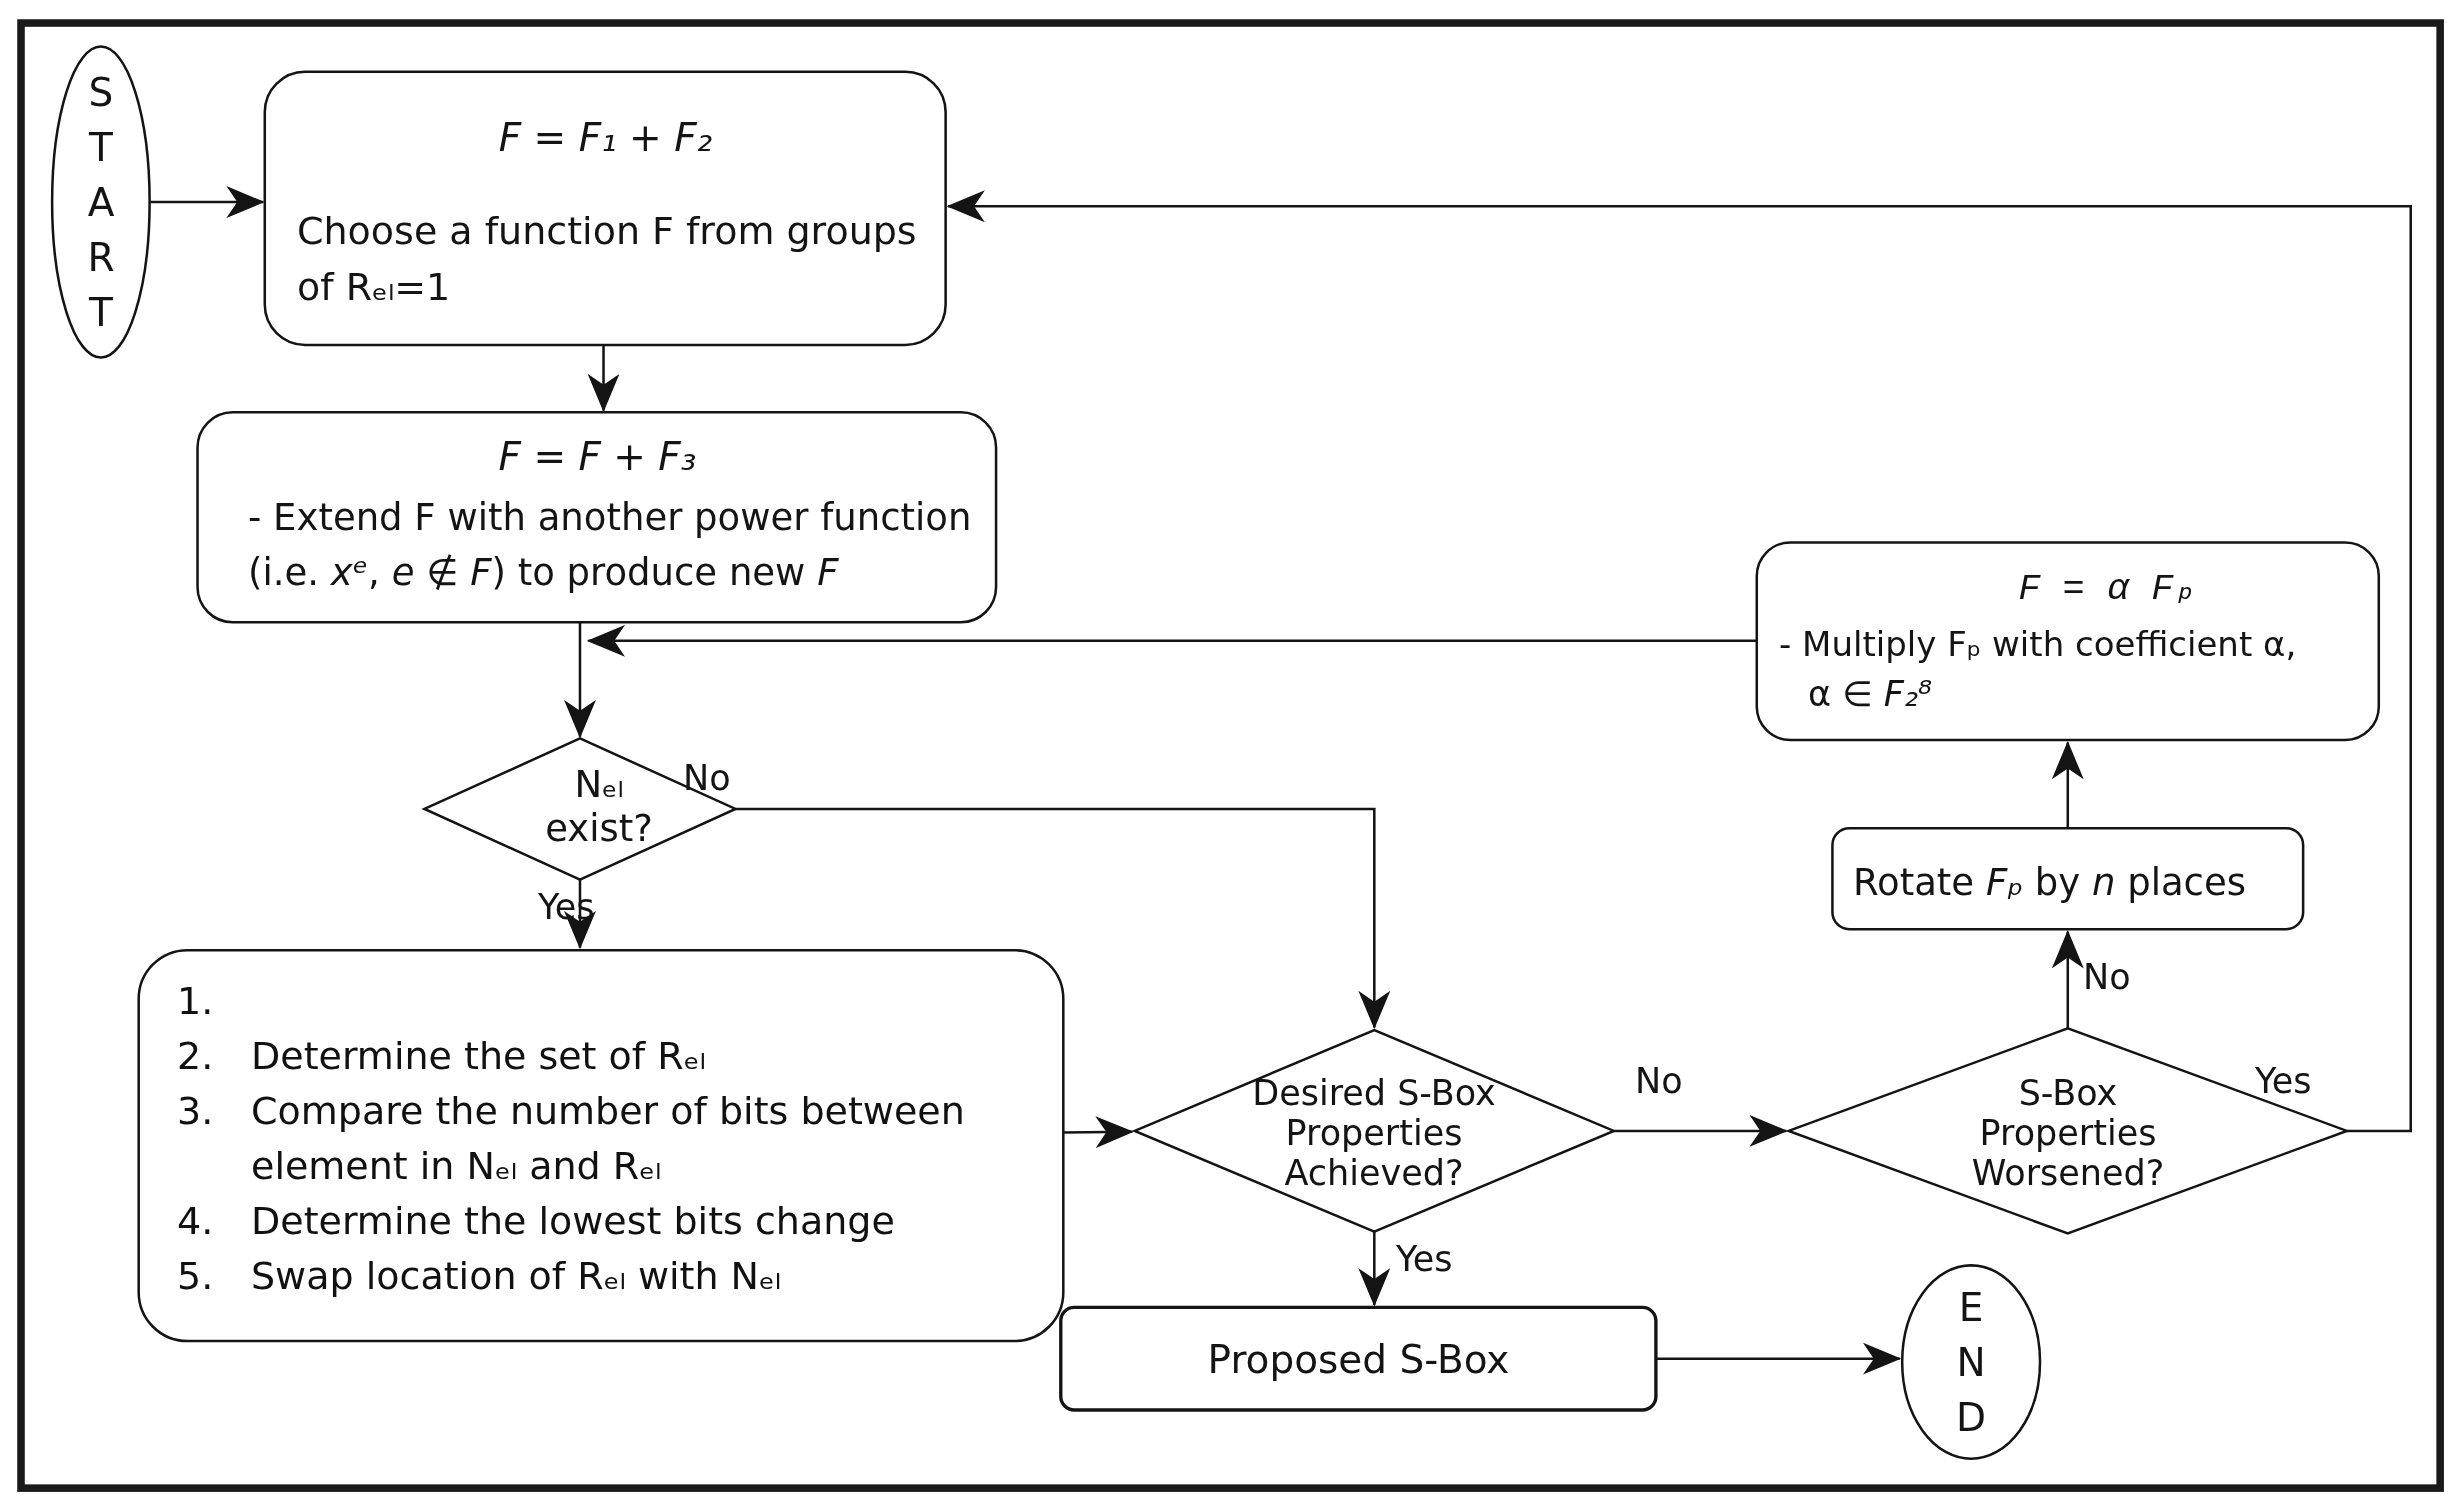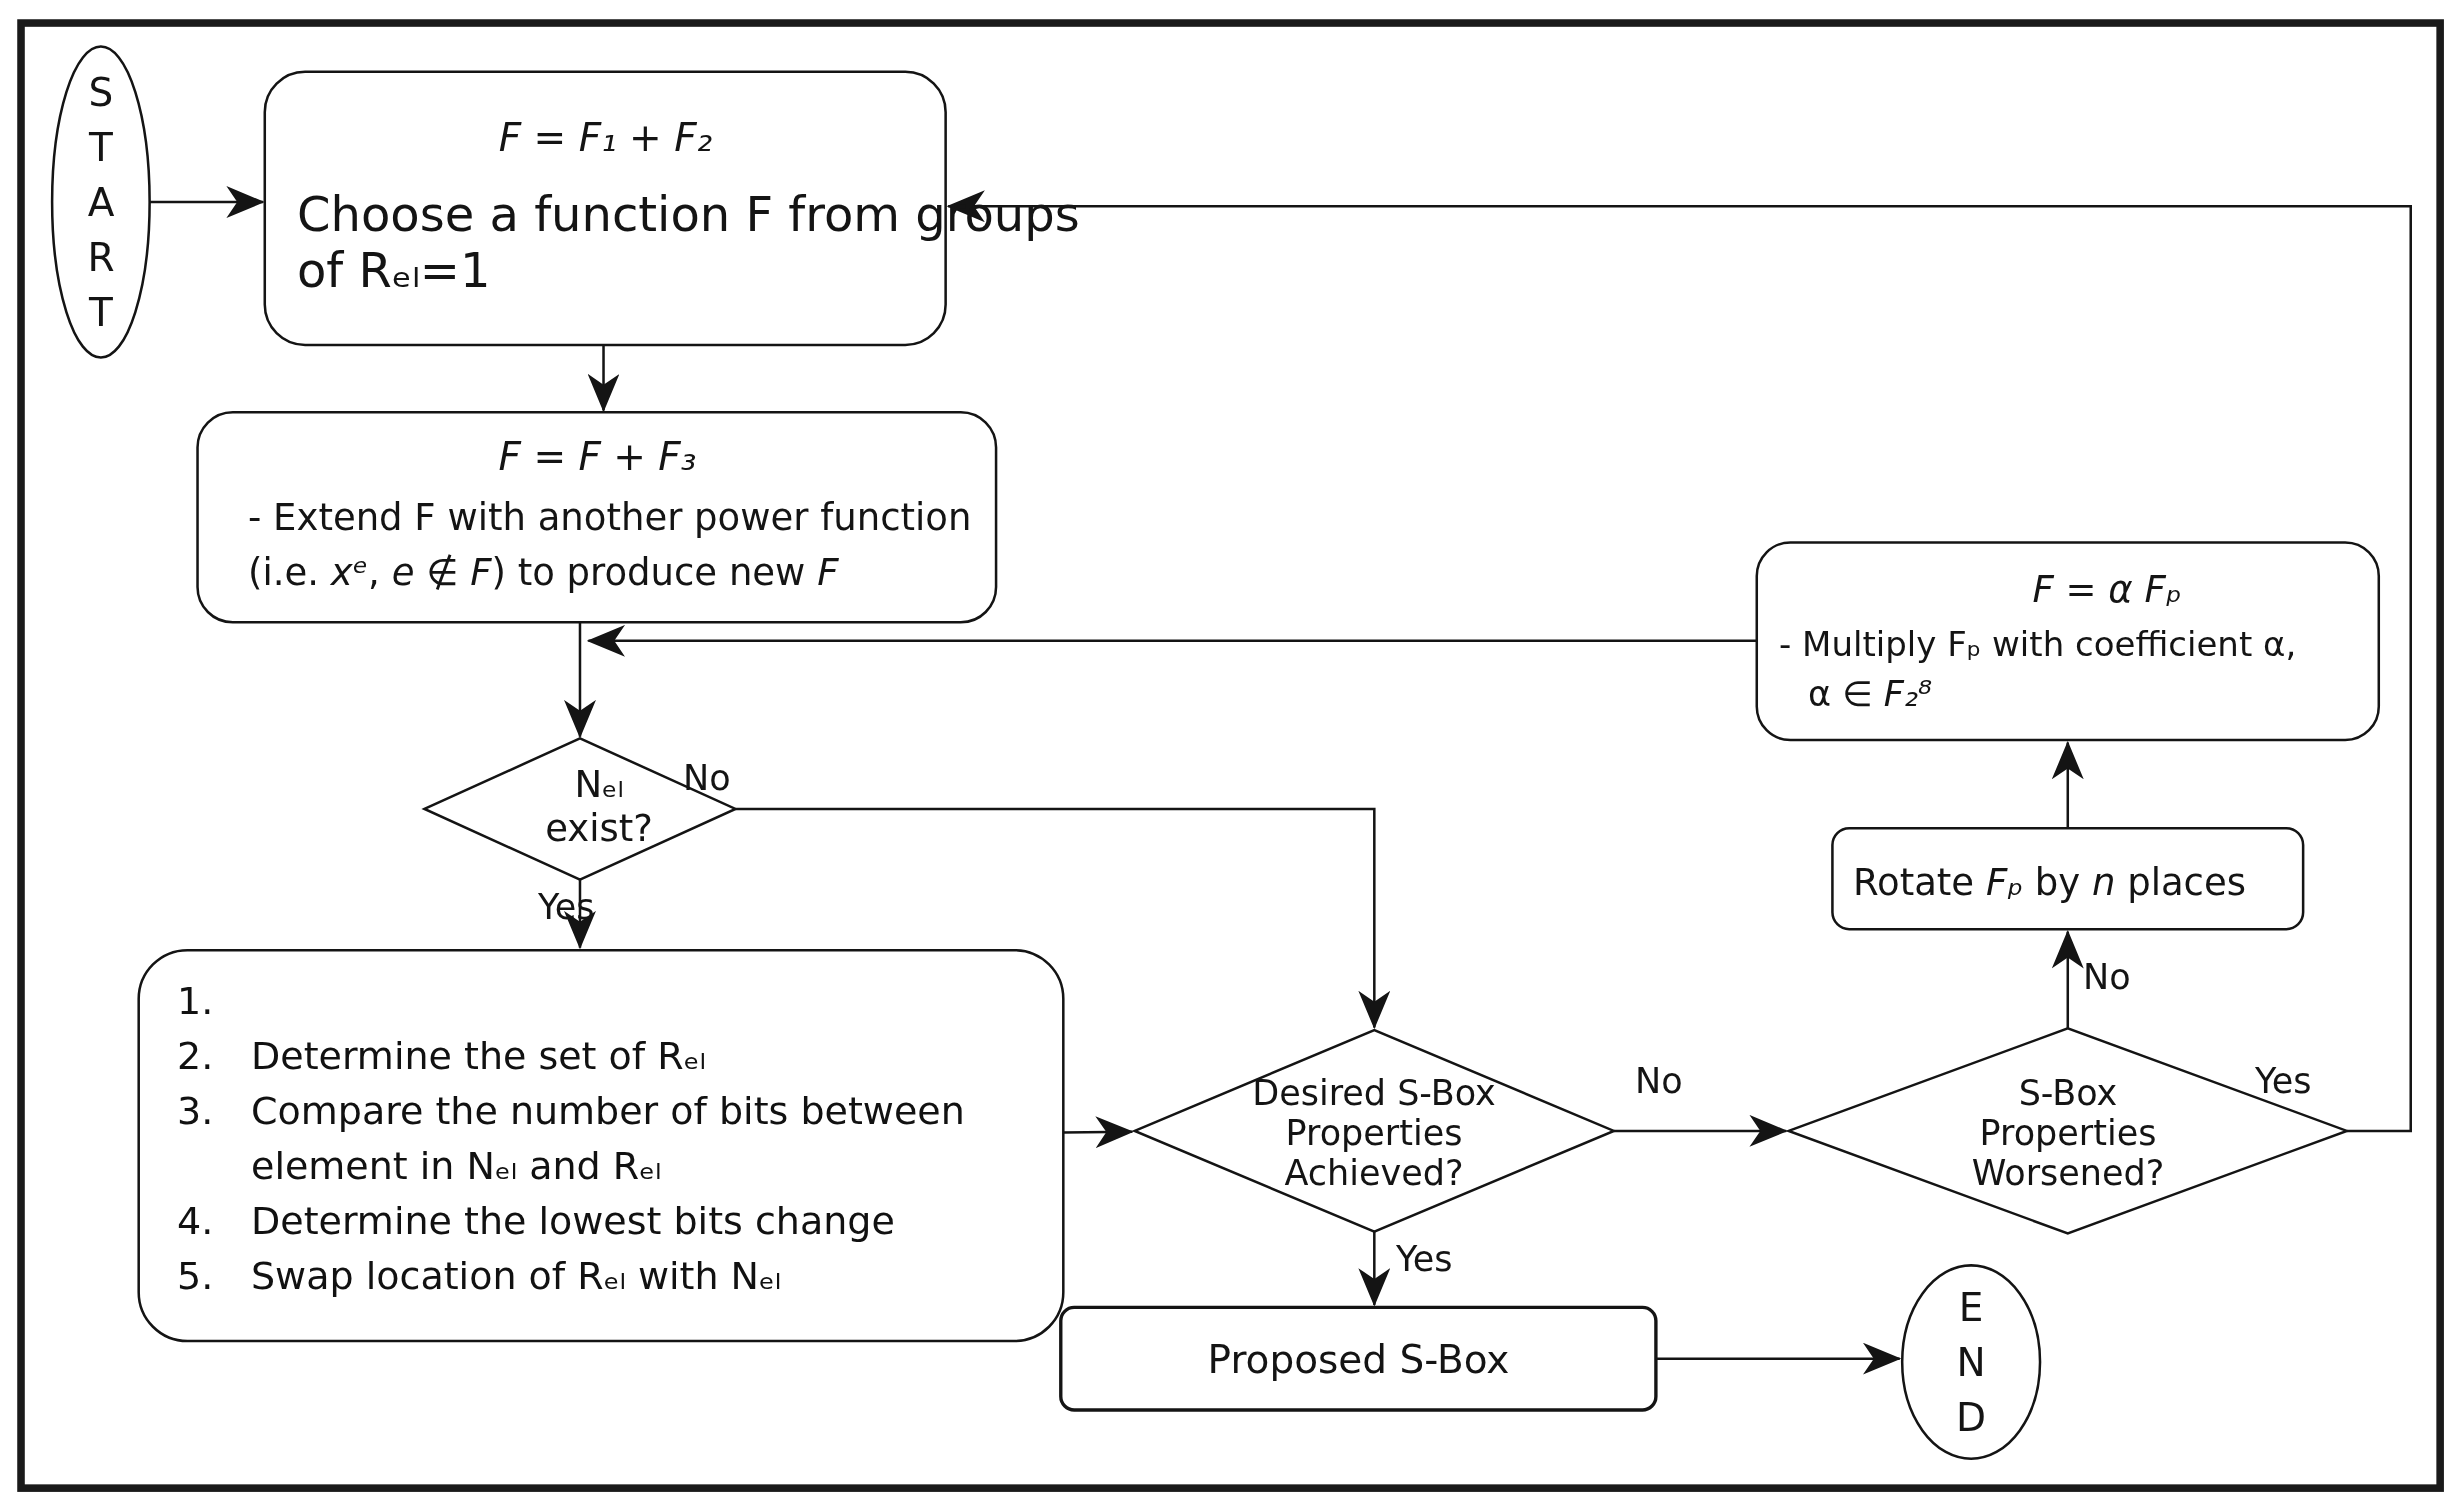--- a/index.html
+++ b/index.html
@@ -11,21 +11,21 @@
     color:#111;
     overflow:hidden;
   }
   .stage svg{position:absolute;left:0;top:0;}
   .txt{position:absolute;color:#141414;line-height:1.35;}
   .center{text-align:center;}
   .pre{white-space:pre-line;}
   .nowrap{white-space:nowrap;}
   .it{font-style:italic;}
   .f46{font-size:39px;}
-  .f45{font-size:48px;}
+  .f45{font-size:38px;margin-top:24px;}
   .f44{font-size:37px;margin-left:19px;}
   .f42{font-size:35px;}
   .f40{font-size:34px;}
   .stacked{line-height:55px;}
   .dmd{line-height:40px;}
   .steps{position:absolute;left:177px;top:974px;width:874px;font-size:38px;}
   .step-row{display:flex;align-items:flex-start;line-height:55px;}
   .step-num{width:74px;flex:0 0 74px;}
   .step-text{white-space:pre-line;}
 </style>
@@ -142,21 +142,21 @@
 Achieved?</div>
   <div class="txt f42" style="left:1635px;top:1058px;">No</div>
   <div class="txt f42" style="left:1396px;top:1236px;">Yes</div>
 
   <div class="txt center pre dmd f42" style="left:1900px;top:1073px;width:336px;">S-Box
 Properties
 Worsened?</div>
   <div class="txt f42" style="left:2083px;top:954px;">No</div>
   <div class="txt f42" style="left:2255px;top:1058px;">Yes</div>
 
-  <div class="txt center it f44" style="left:1757px;top:565px;width:662px;">F = α Fₚ</div>
+  <div class="txt center it f44" style="left:1757px;top:565px;width:662px;font-family:Liberation Mono, monospace;">F = α Fₚ</div>
   <div class="txt f40 nowrap" style="left:1779px;top:622px;">- Multiply Fₚ with coefficient α,</div>
   <div class="txt f42 nowrap" style="left:1779px;top:671px;margin-left:29px;"><span>α ∈ </span><span class="it">F₂⁸</span></div>
 
   <div class="txt center f44 nowrap" style="left:1833px;top:858px;width:395px;"><span>Rotate </span><span class="it">Fₚ</span><span> by </span><span class="it">n</span><span> places</span></div>
 
   <div class="txt center f46" style="left:1061px;top:1334px;width:595px;">Proposed S-Box</div>
 
 </div>
 
 

